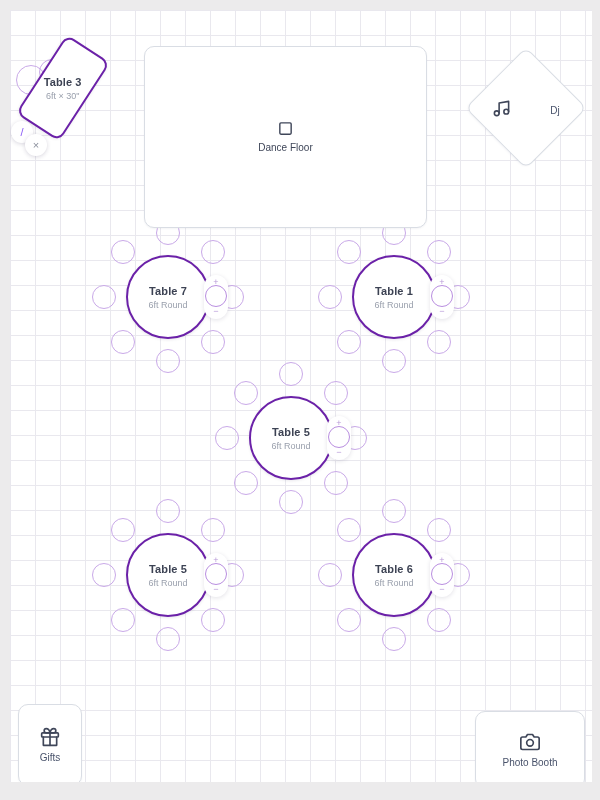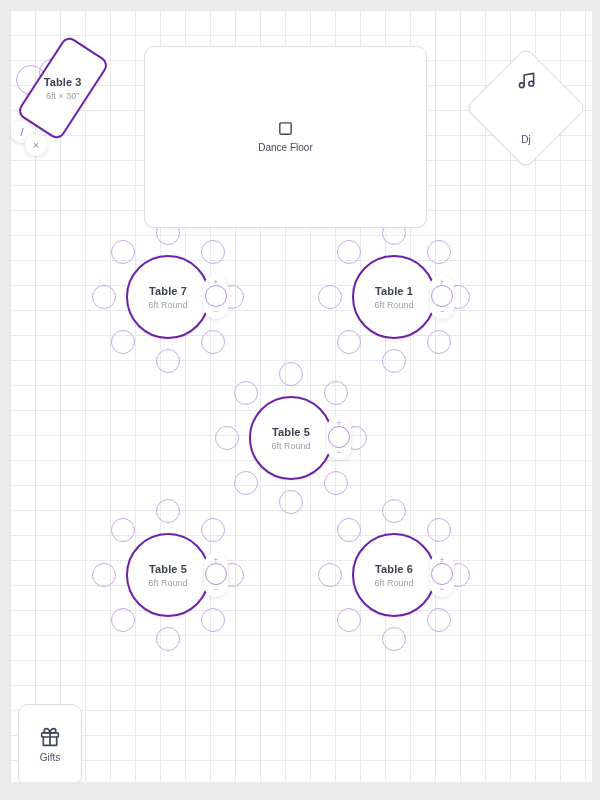--- a/index.html
+++ b/index.html
@@ -166,21 +166,20 @@
     border: 1px solid #d9dde4;
     border-radius: 8px;
     transform: rotate(45deg);
     box-sizing: border-box;
     box-shadow: 0 1px 2px rgba(40,45,70,0.05);
   }
   .diamond-content {
     position: absolute;
     inset: 0;
     display: flex;
-    flex-direction: column;
     align-items: center;
     justify-content: center;
     gap: 39px;
   }
 </style>
 </head>
 <body>
 
 <div id="app">
   <div id="canvas">
@@ -292,20 +291,27 @@
       <div class="fixture" id="gifts" style="left: 8px; top: 675px; width: 64px; height: 82px;">
         <svg width="20" height="20" viewBox="0 0 24 24" fill="none" stroke="#3f4659" stroke-width="2" stroke-linecap="round" stroke-linejoin="round" class="fx-icon">
           <polyline points="20 12 20 22 4 22 4 12"></polyline>
           <rect x="2" y="7" width="20" height="5" rx="1"></rect>
           <line x1="12" y1="22" x2="12" y2="7"></line>
           <path d="M12 7H7.5a2.5 2.5 0 0 1 0-5C11 2 12 7 12 7z"></path>
           <path d="M12 7h4.5a2.5 2.5 0 0 0 0-5C13 2 12 7 12 7z"></path>
         </svg>
         <div class="fx-label">Gifts</div>
       </div>
+      <div class="fixture" id="photo-booth" style="left: 465px; top: 682px; width: 110px; height: 78px;">
+        <svg width="20" height="20" viewBox="0 0 24 24" fill="none" stroke="#3f4659" stroke-width="2" stroke-linecap="round" stroke-linejoin="round" class="fx-icon">
+          <path d="M23 19a2 2 0 0 1-2 2H3a2 2 0 0 1-2-2V8a2 2 0 0 1 2-2h4l2-3h6l2 3h4a2 2 0 0 1 2 2z"></path>
+          <circle cx="12" cy="13" r="4"></circle>
+        </svg>
+        <div class="fx-label">Photo Booth</div>
+      </div>
       <div class="diamond-wrap" style="left: 473px; top: 55px; width: 86px; height: 86px;">
         <div class="diamond-shape"></div>
         <div class="diamond-content">
           <svg width="19" height="19" viewBox="0 0 24 24" fill="none" stroke="#3f4659" stroke-width="2" stroke-linecap="round" stroke-linejoin="round" class="fx-icon">
             <path d="M9 18V5l12-2v13"></path>
             <circle cx="6" cy="18" r="3"></circle>
             <circle cx="18" cy="16" r="3"></circle>
           </svg>
           <div class="fx-label">Dj</div>
         </div>

